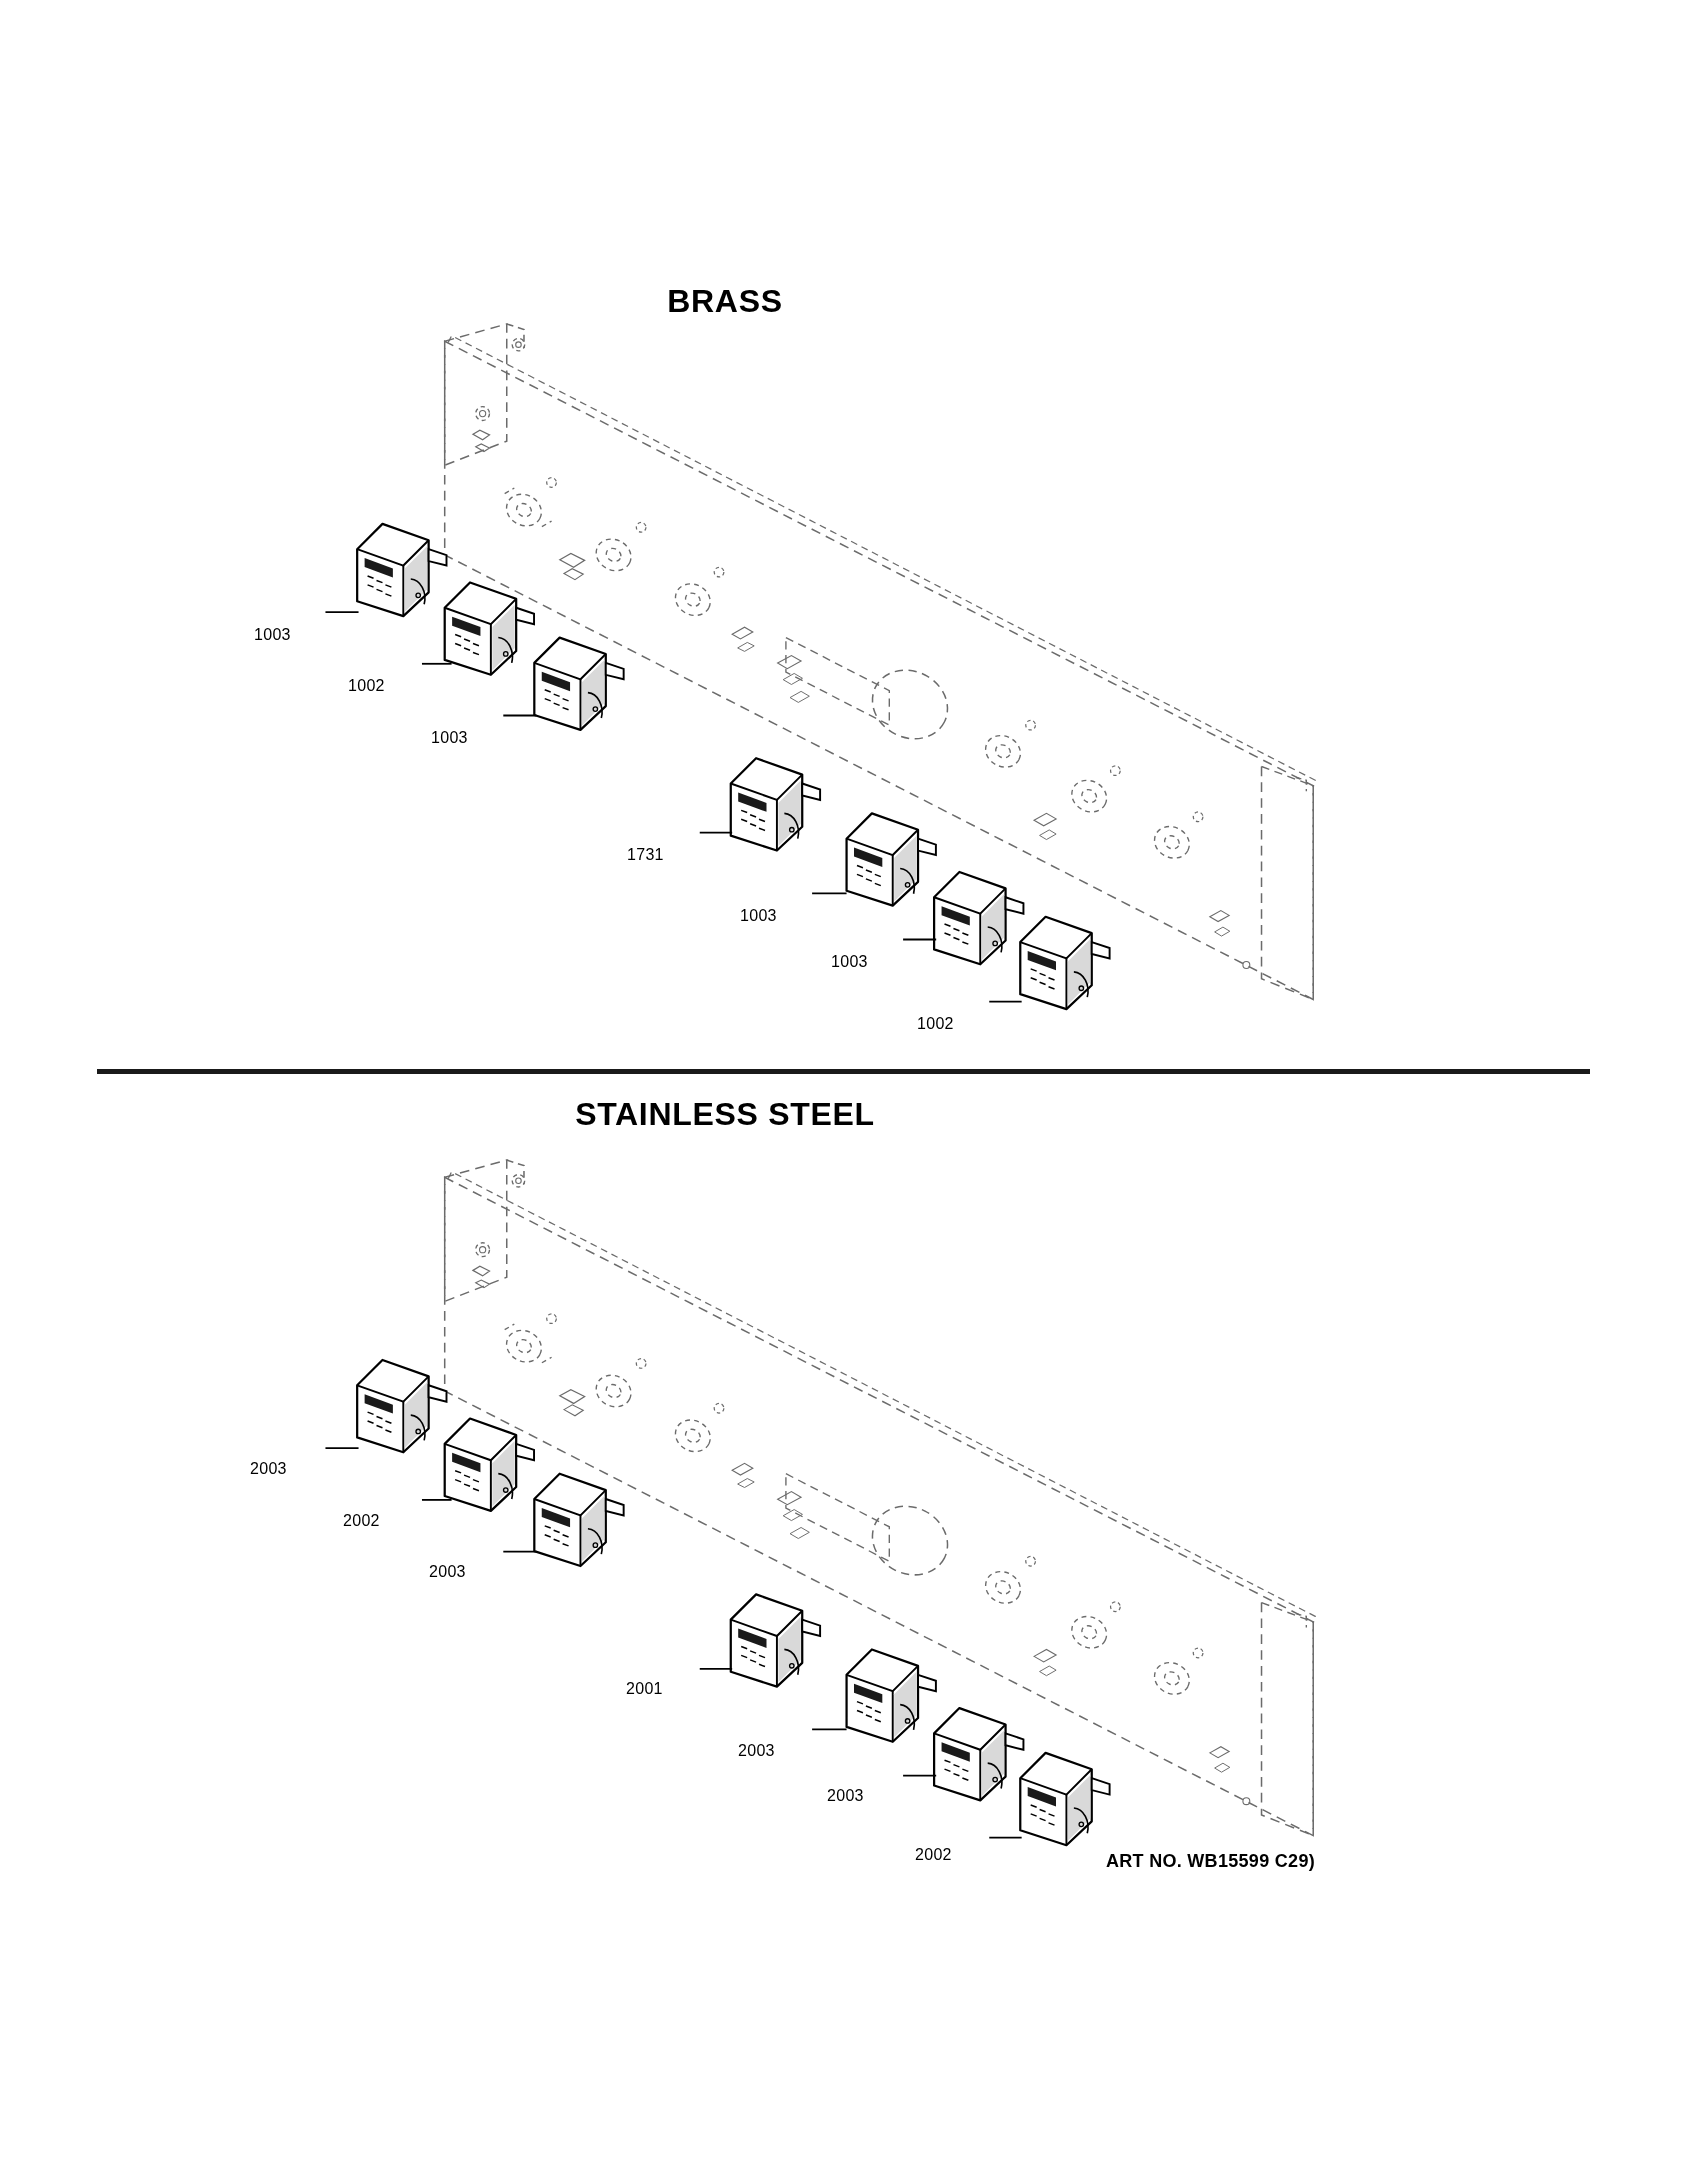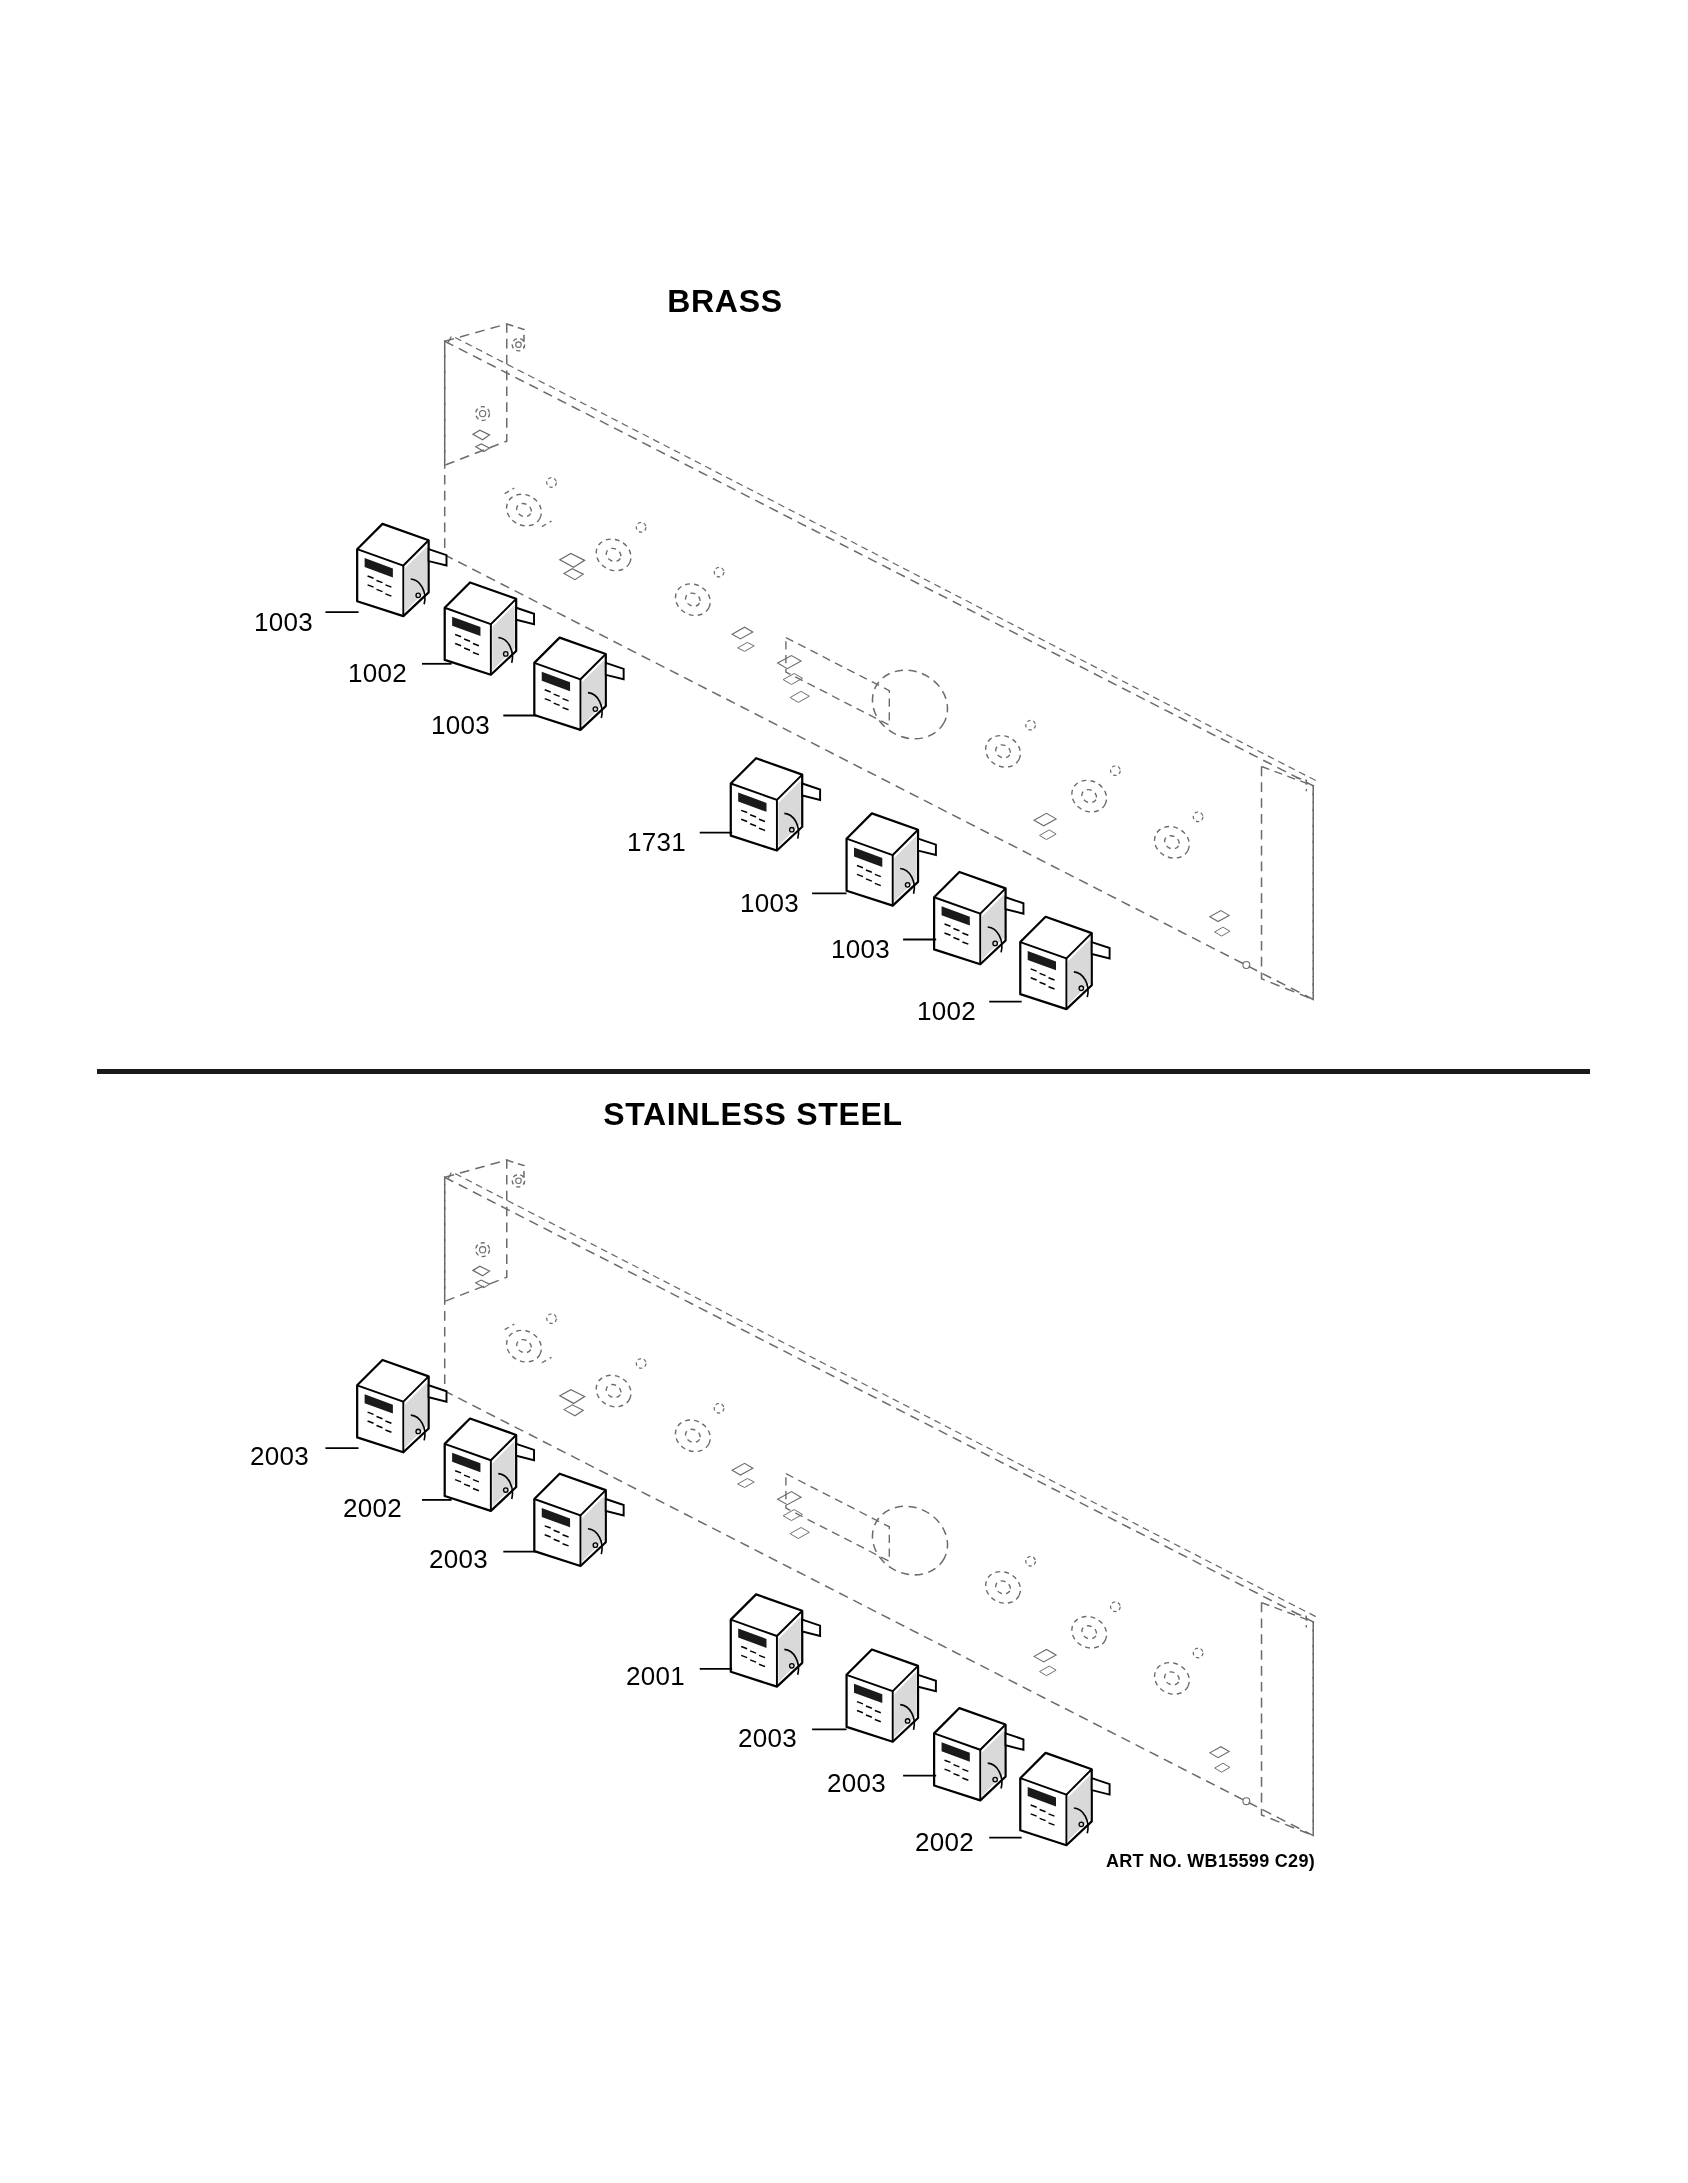--- a/index.html
+++ b/index.html
@@ -28,44 +28,44 @@
     font-weight: bold;
     letter-spacing: 0.7px;
   }
   #brass-title {
     top: 283px;
     font-size: 32px;
   }
   #ss-title {
     top: 1096px;
     font-size: 32px;
-    margin-left: 28px;
   }
   .divider {
     position: absolute;
     left: 97px;
     top: 1069px;
     width: 1493px;
     height: 4.8px;
     background: #1a1a1a;
   }
   .art-no {
     position: absolute;
     right: 135px;
     top: 1851px;
     font-size: 18px;
     font-weight: bold;
     letter-spacing: 0.3px;
     white-space: nowrap;
   }
   .callout {
     position: absolute;
-    font-size: 26px;
+    font-size: 16px;
     white-space: nowrap;
     letter-spacing: 0.3px;
+    margin-top: 19px;
   }
   svg.art {
     position: absolute;
     left: 0; top: 0;
     width: 1689px;
     height: 2183px;
     pointer-events: none;
   }
 </style>
 </head>

